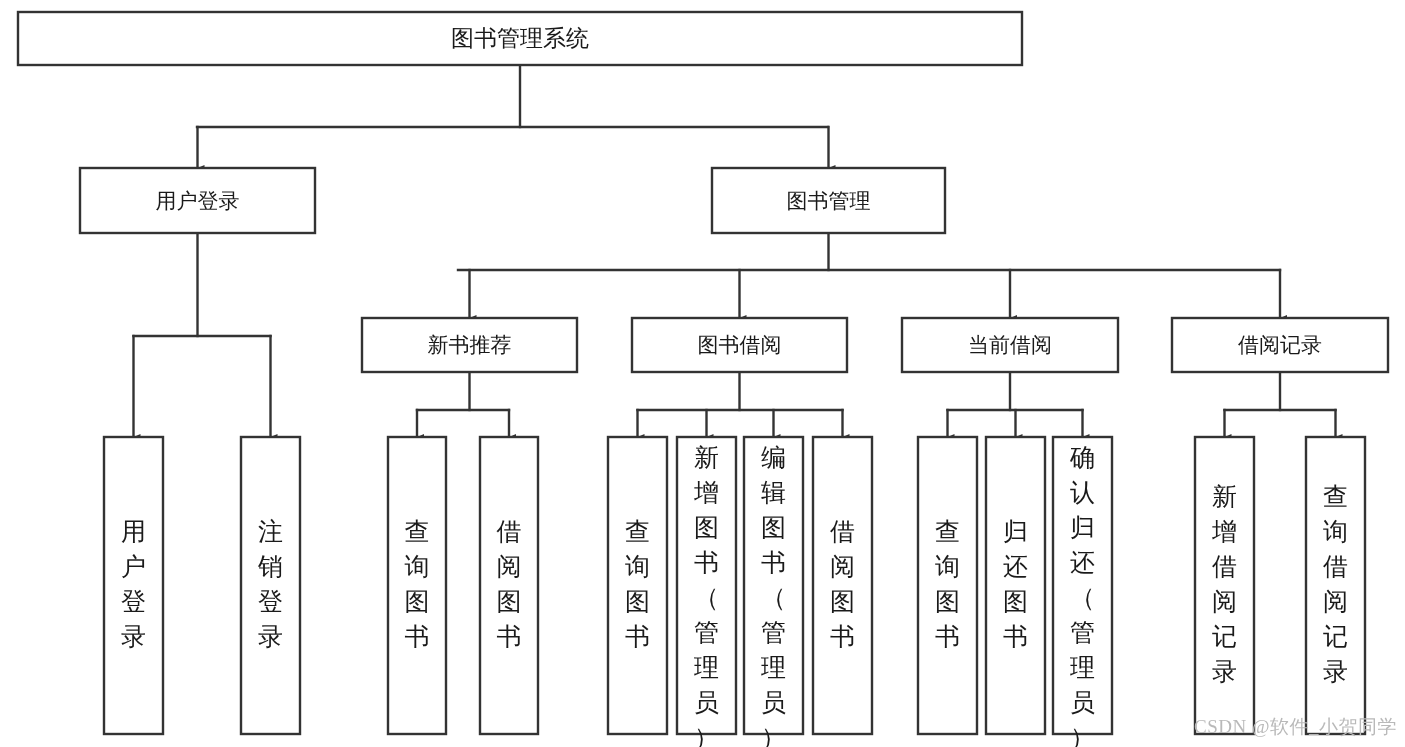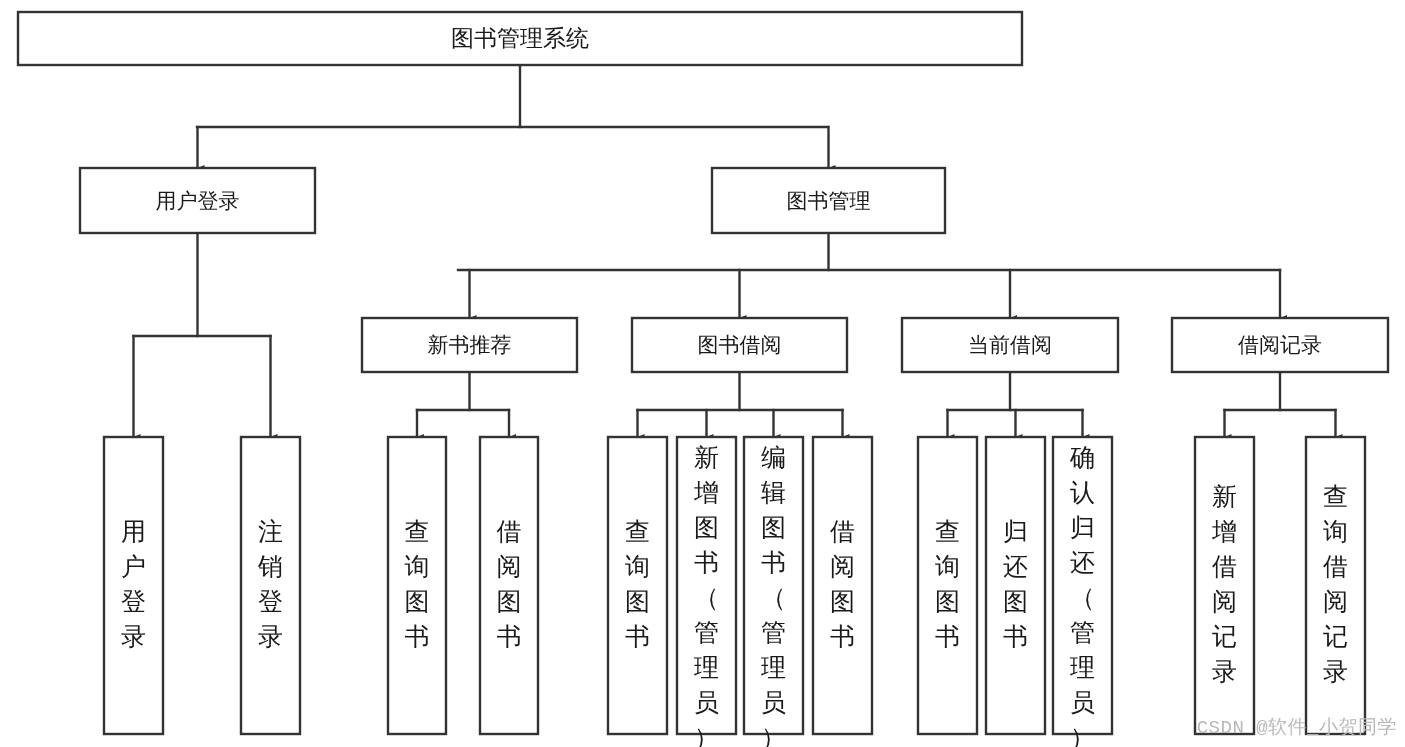--- a/index.html
+++ b/index.html
@@ -53,21 +53,21 @@
     fill: none;
     stroke-linecap: square;
   }
   .arrow-head {
     fill: #333333;
   }
   .watermark {
     position: absolute;
     right: 8px;
     bottom: 5px;
-    font-family: Liberation Mono, monospace;
+    font-family: Liberation Serif, serif;
     font-size: 19px;
     color: #b9b9b9;
     white-space: nowrap;
     letter-spacing: 0.5px;
   }
 </style>
 </head>
 <body>
 
 <div id="diagram-root">

